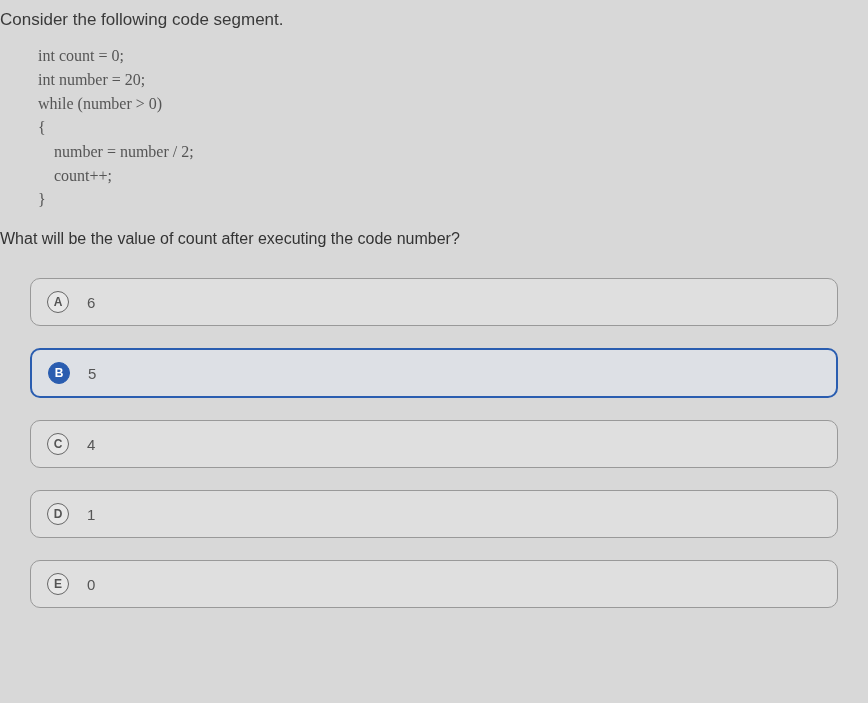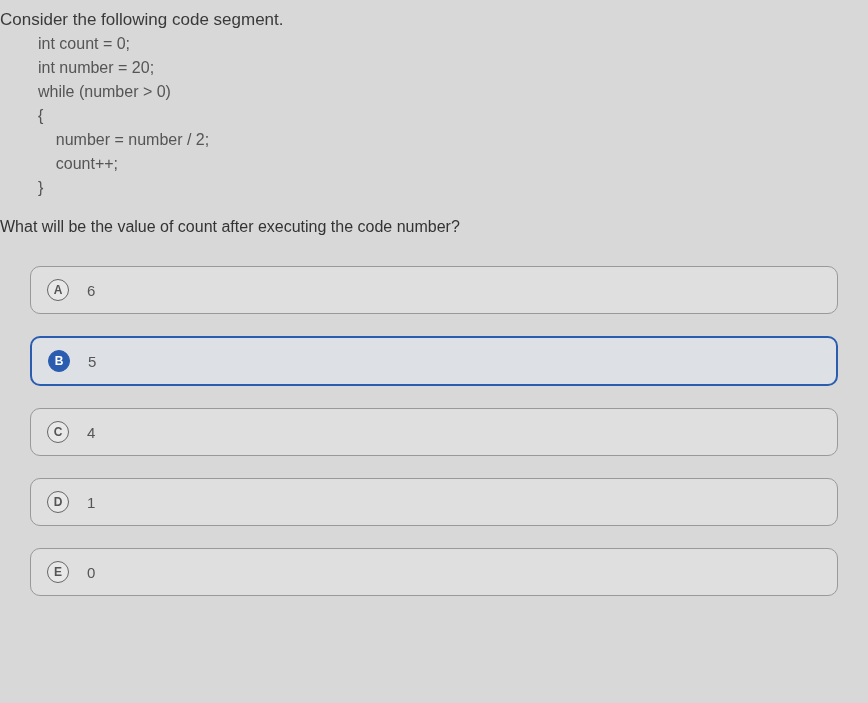--- a/index.html
+++ b/index.html
@@ -12,25 +12,25 @@
       background: #d8d8d8;
       width: 868px;
       height: 703px;
       padding: 10px 20px 20px 0;
       color: #333;
       overflow: hidden;
     }
     .question-header {
       font-size: 17px;
       color: #3a3a3a;
-      margin-bottom: 2px;
+      margin-bottom: 14px;
       margin-left: 0;
     }
     .code-block {
-      font-family: Liberation Sans, sans-serif;
+      font-family: Liberation Serif, serif;
       font-size: 16px;
       color: #555;
       margin-left: 38px;
       margin-bottom: 18px;
       line-height: 1.5;
       white-space: pre;
     }
     .question-text {
       font-size: 16px;
       color: #333;

